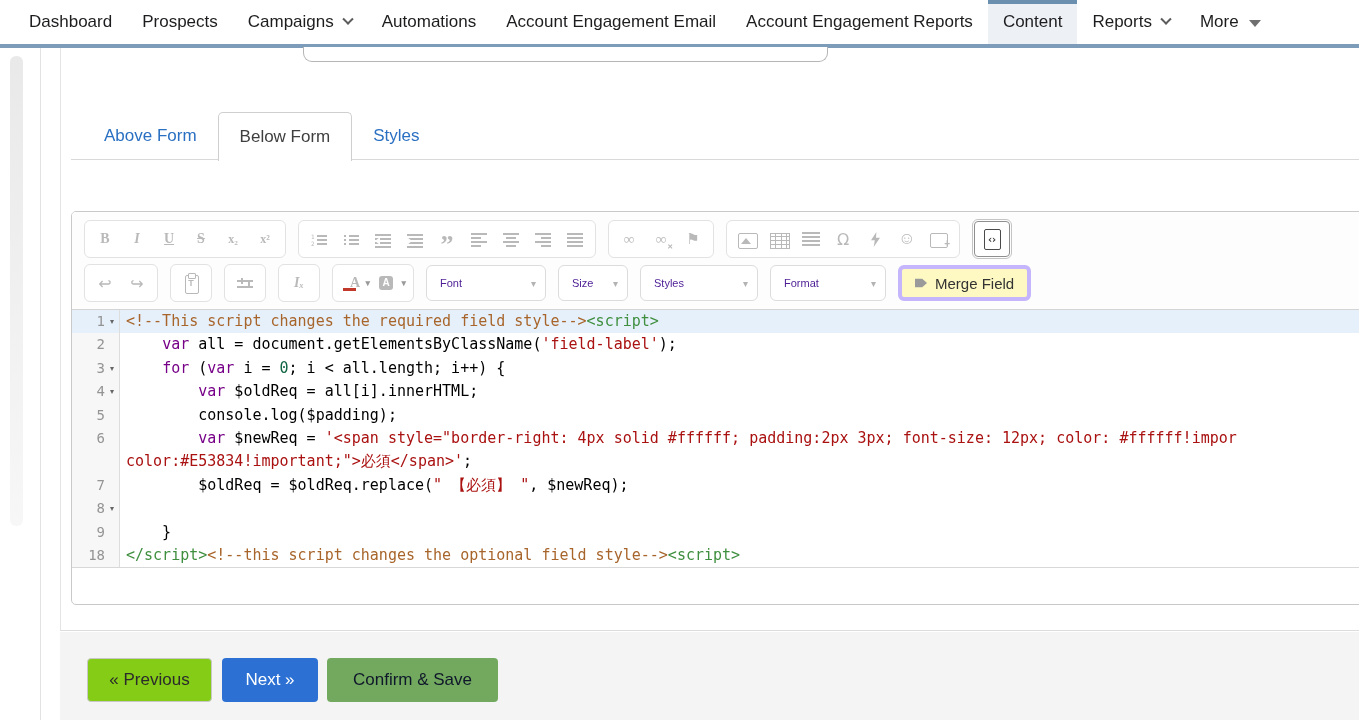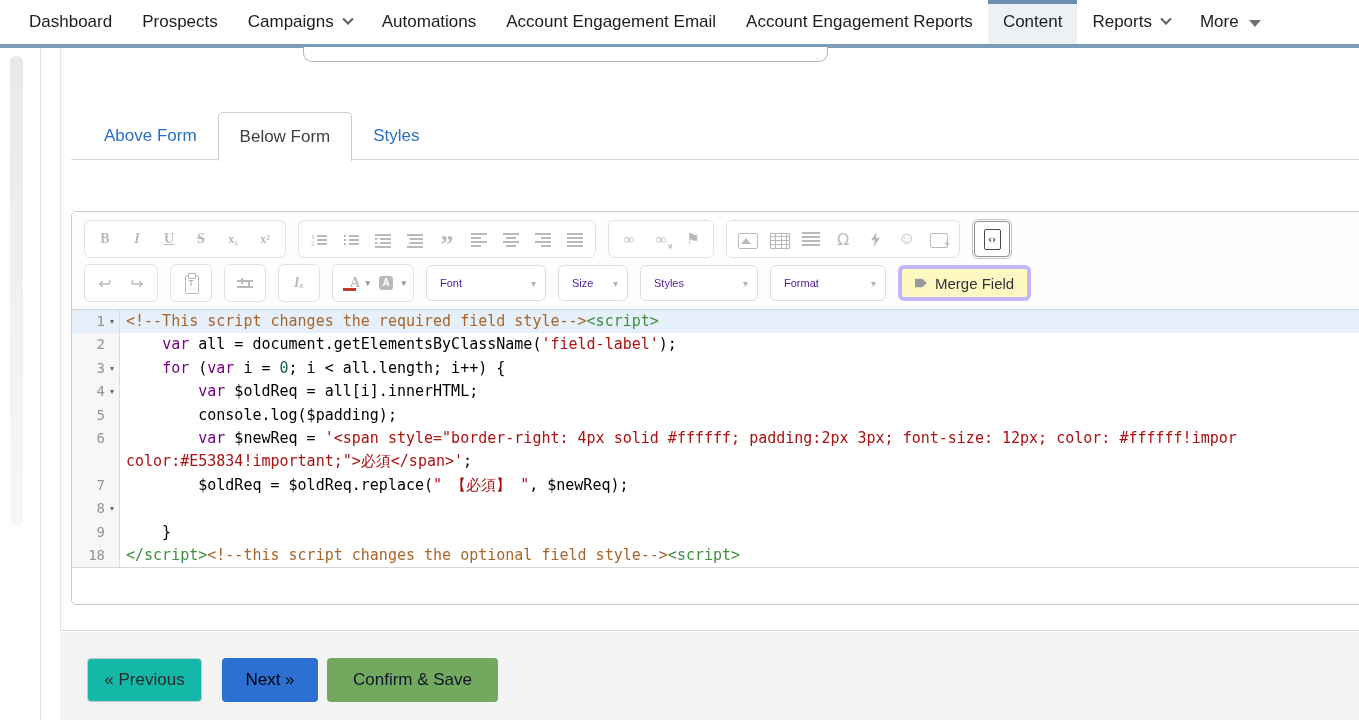--- a/index.html
+++ b/index.html
@@ -150,22 +150,22 @@
   .tk-tag { color:var(--c-tag,#3f8f3f); }
   .tk-keyword { color:var(--c-keyword,#770088); }
   .tk-number { color:var(--c-number,#116644); }
   .tk-string { color:var(--c-string,#aa1111); }
 
   
   .footer { position:absolute; left:60px; top:632px; width:1299px; height:88px; background:#f4f4f4; }
   .btn { position:absolute; top:26px; height:44px; border-radius:4px; font-size:17px; cursor:pointer;
          display:flex; align-items:center; justify-content:center; border:none;
          font-family:"Liberation Sans",sans-serif; }
-  .btn-prev { left:27px; width:115px; background:#14b8a6; border:1px solid #c8c8c8; color:#2b2b2b; }
-  .btn-next { left:162px; width:96px; background:var(--c-next,#2b70d2); color:#000000; }
+  .btn-prev { left:27px; width:125px; background:#84cc16; border:1px solid #c8c8c8; color:#2b2b2b; }
+  .btn-next { left:162px; width:96px; background:var(--c-next,#2b70d2); color:#ffffff; }
   .btn-confirm { left:267px; width:171px; background:var(--c-confirm,#72a95f); color:#0f172a; }
 </style>
 </head>
 <body>
 
 <div class="page">
 
   <header class="nav" id="nav">
       <div class="nav-item">
         <span>Dashboard</span>

